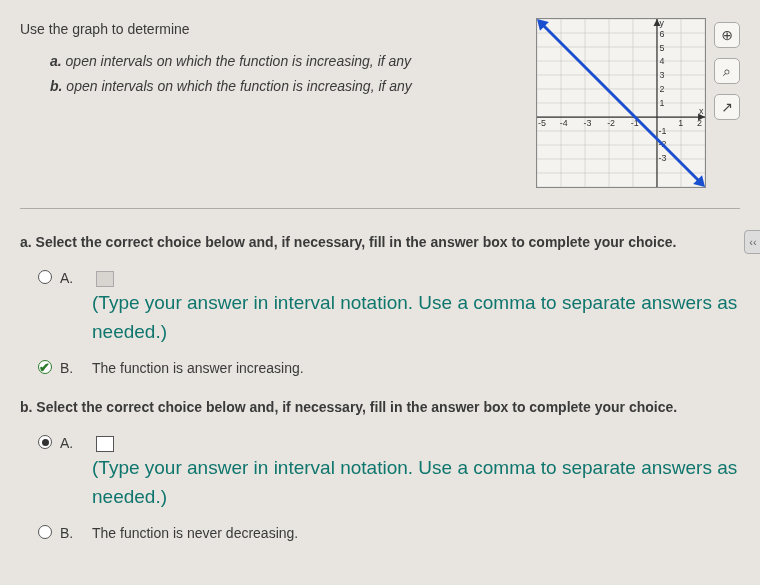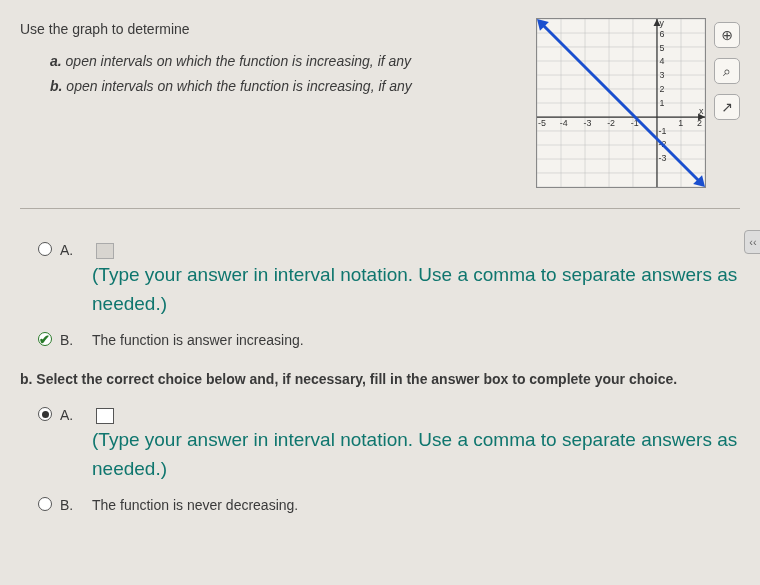--- a/index.html
+++ b/index.html
@@ -212,20 +212,21 @@
         <div class="tool-btn">
             <span>↗</span>
           </div>
       </div>
     </div>
   </div>
 
   <div class="side-tab">‹‹</div>
 
   <div class="answers">
+    <div class="section-head bold">a. Select the correct choice below and, if necessary, fill in the answer box to complete your choice.</div>
 
     <div class="choice">
       <div class="radio"></div>
       <div class="choice-letter">A.</div>
       <div class="choice-body">
         <span class="answer-box"></span><br>
         <span class="hint">(Type your answer in interval notation. Use a comma to separate answers as needed.)</span>
       </div>
     </div>
 

